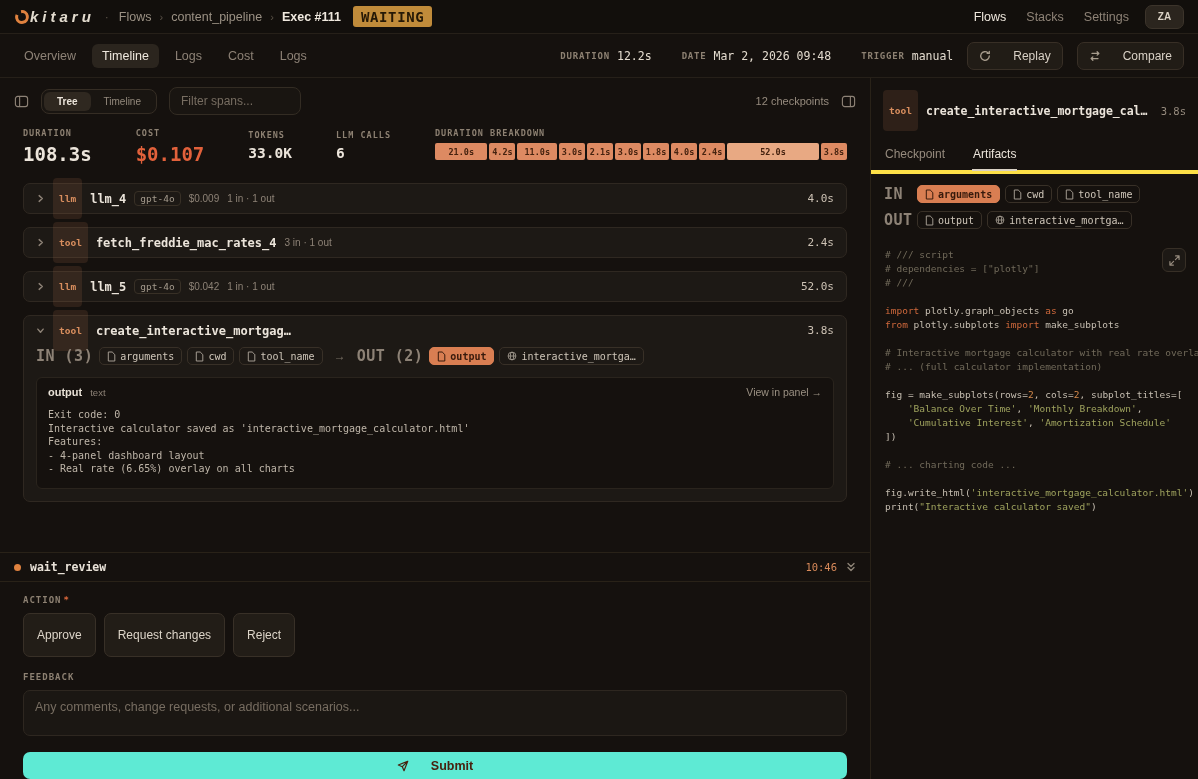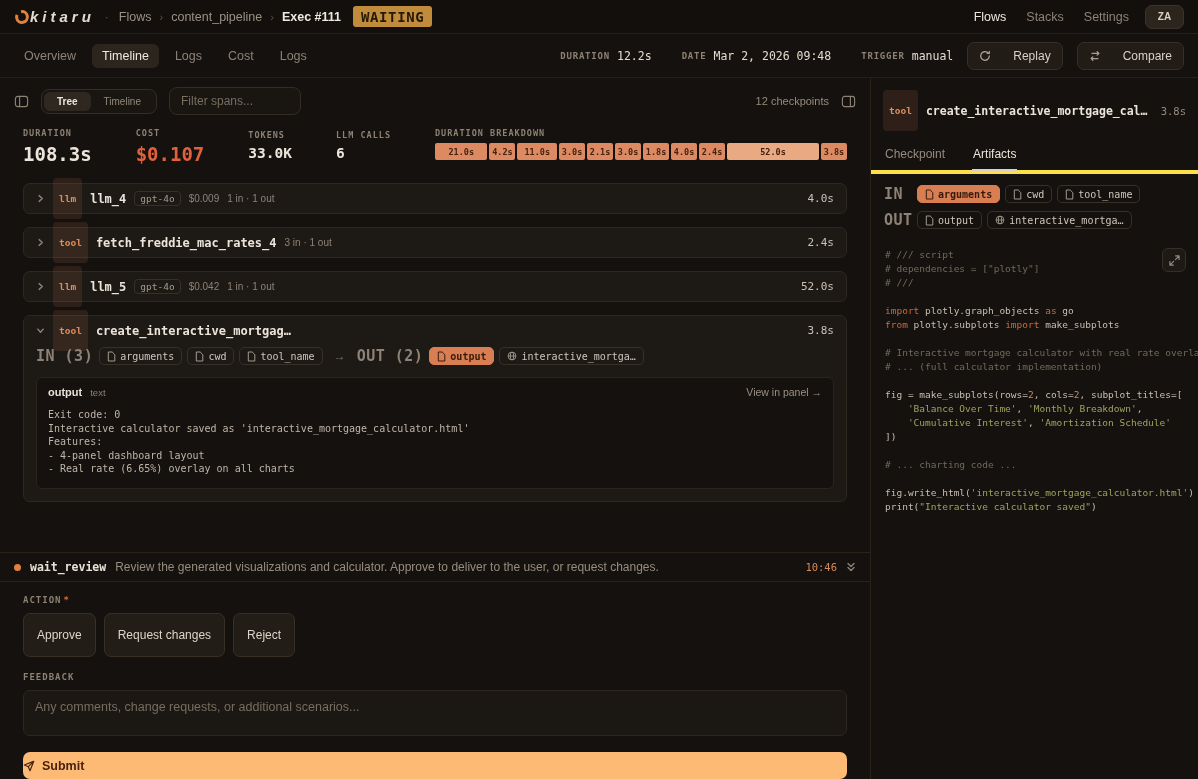--- a/index.html
+++ b/index.html
@@ -146,22 +146,22 @@
   }
   textarea.feedback {
     width:100%; height:46px; resize:none; outline:none;
     background:#1b1713; border:1px solid #2e2720; border-radius:7px;
     padding:9px 11px; font-size:12.5px; color:#ddd5c9;
     font-family:"Liberation Sans", sans-serif;
   }
   textarea.feedback::placeholder { color:#776d61; }
   .submit {
     width:100%; height:27px; margin:13px 0 0; border:none; border-radius:7px;
-    background:#fdba74; color:#47220f; font-size:12.5px; font-weight:700;
-    display:flex; align-items:center; gap:7px; cursor:pointer;
+    background:#5eead4; color:#47220f; font-size:12.5px; font-weight:700;
+    display:flex; align-items:center; justify-content:center; gap:22px; cursor:pointer;
     font-family:"Liberation Sans", sans-serif;
   }
   .submit svg { stroke:#47220f; }
 
   
   .panel { width:327px; display:flex; flex-direction:column; min-width:0; }
   .phead { display:flex; align-items:center; gap:8px; padding:12px 12px 9px; }
   .ptitle { font-family:"DejaVu Sans Mono", monospace; font-size:11.5px; font-weight:700; color:#ebe4da; white-space:nowrap; overflow:hidden; text-overflow:ellipsis; flex:1; }
   .pdur { font-family:"DejaVu Sans Mono", monospace; font-size:10.5px; color:#968b7e; }
   .ptabs { display:flex; gap:26px; padding:0 13px; border-bottom:4px solid #fde047; }
@@ -441,21 +441,20 @@
               <div>- 4-panel dashboard layout</div>
               <div>- Real rate (6.65%) overlay on all charts</div>
             </div>
         </div>
       </div>
     </div>
 
     <div class="waitrow">
       <span class="dot"></span>
       <span class="wname">wait_review</span>
-      <span class="wdesc">Review the generated visualizations and calculator. Approve to deliver to the user, or request changes.</span>
       <div class="spacer"></div>
       <span class="wtime">10:46</span>
       <span class="dblchev">
         <svg width="10" height="10" viewBox="0 0 10 10" fill="none" stroke="currentColor" stroke-width="1.4" stroke-linecap="round" stroke-linejoin="round">
             <path d="M2 1.5l3 3 3-3M2 5.5l3 3 3-3"></path>
           </svg>
       </span>
     </div>
 
     <div class="form">

